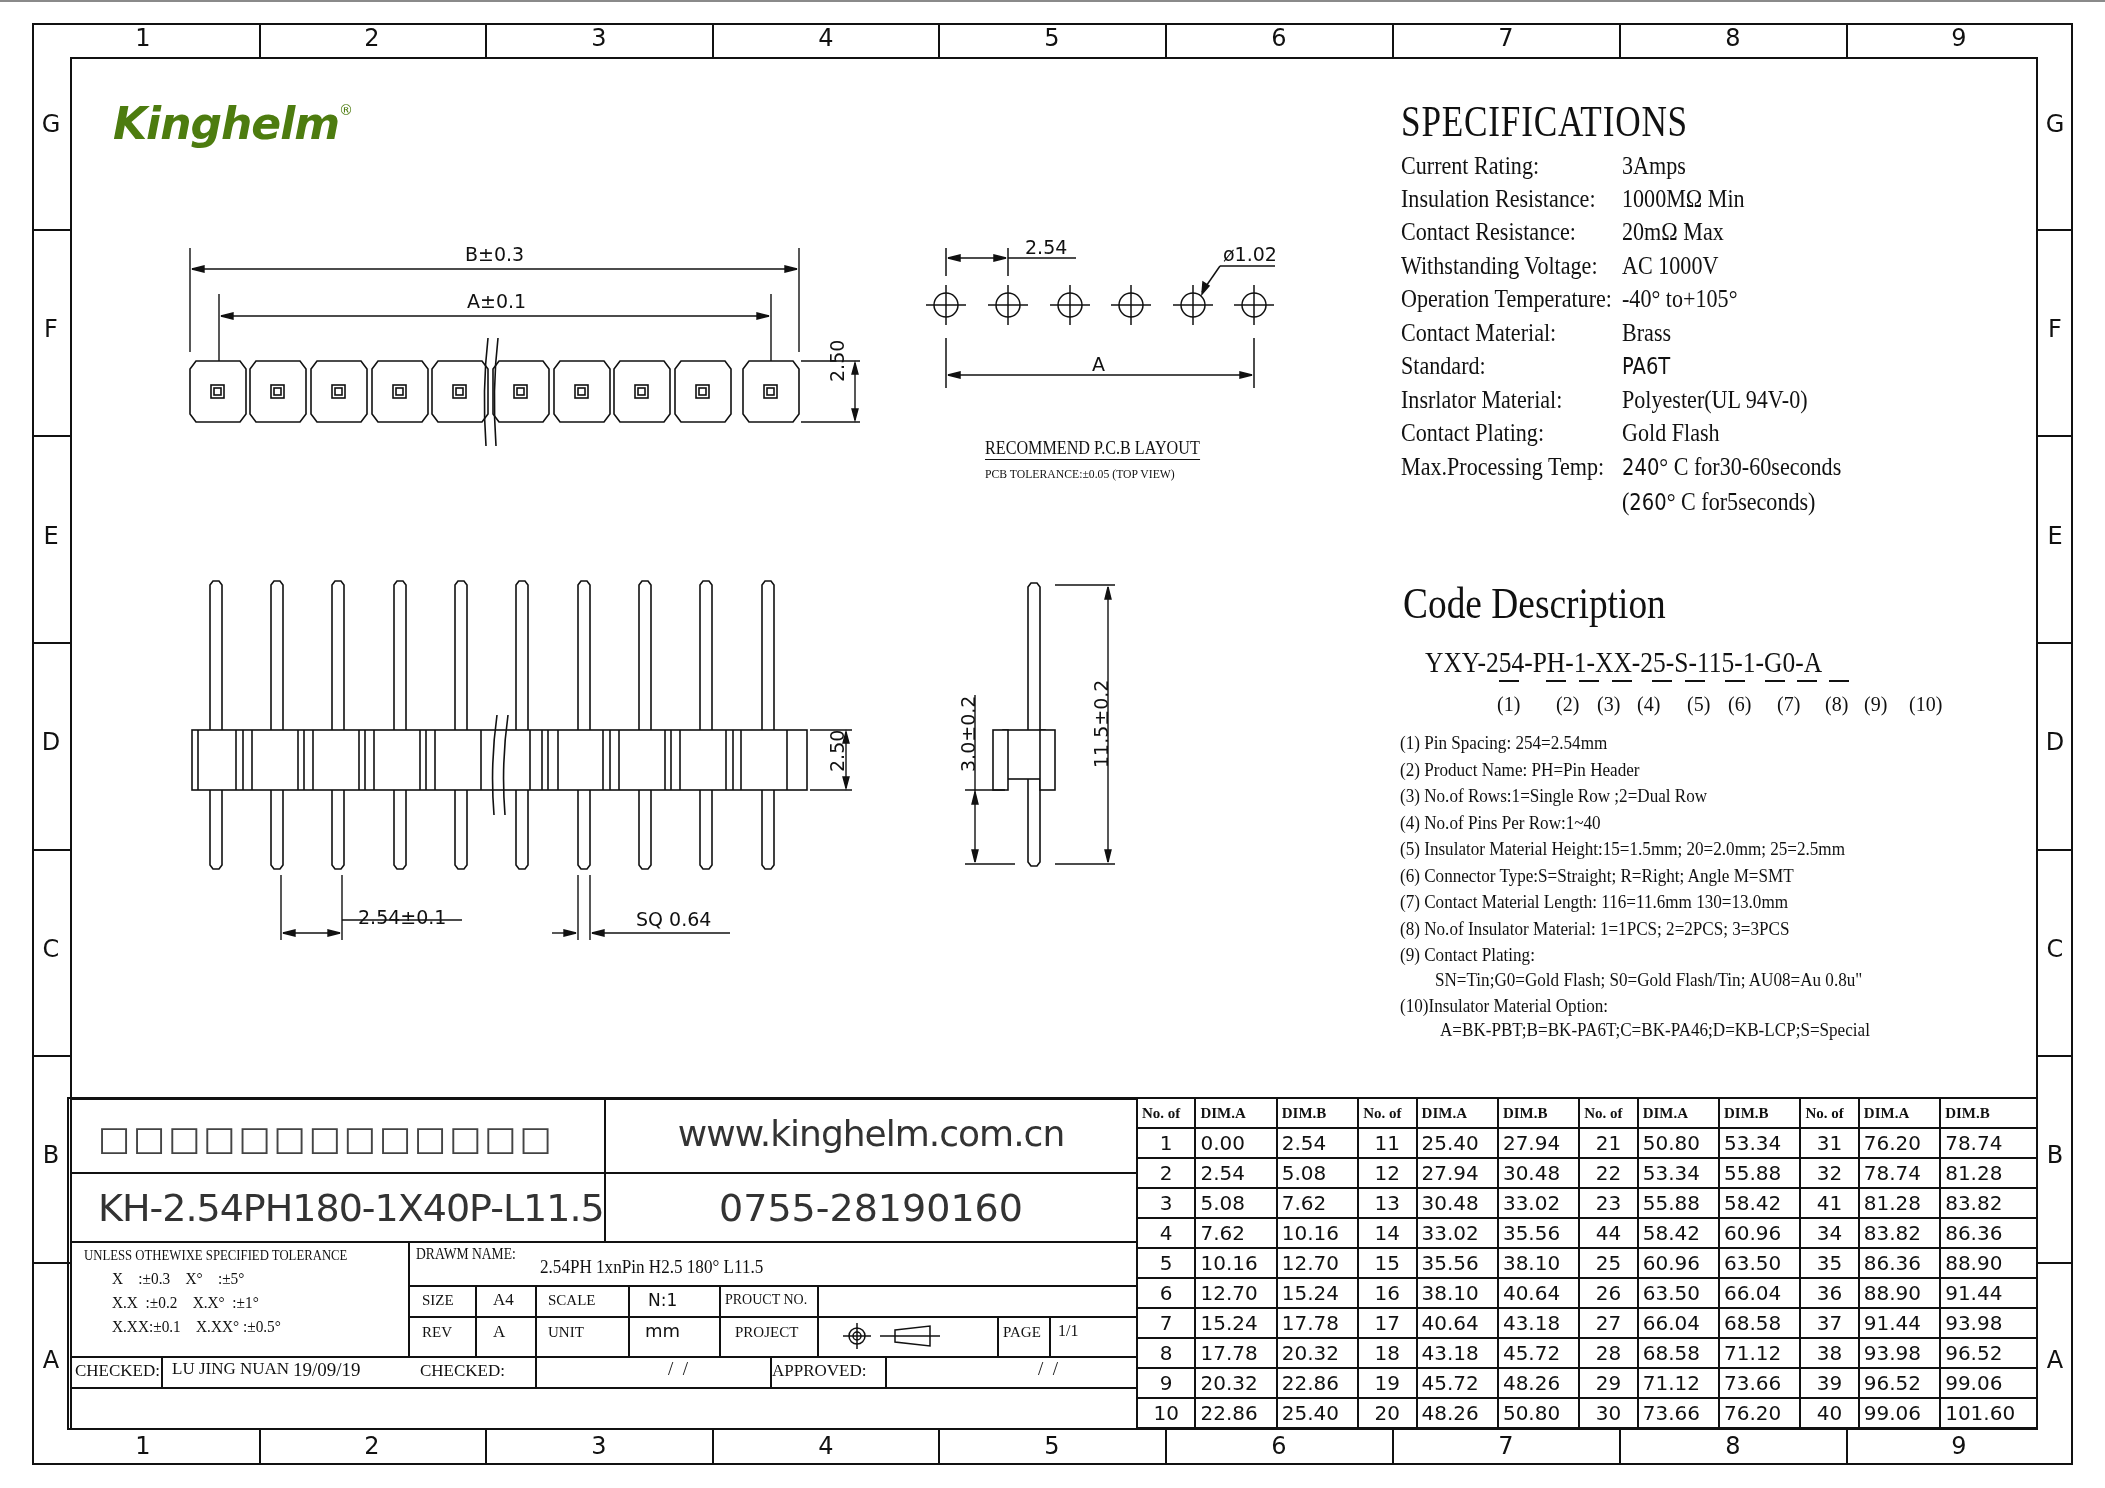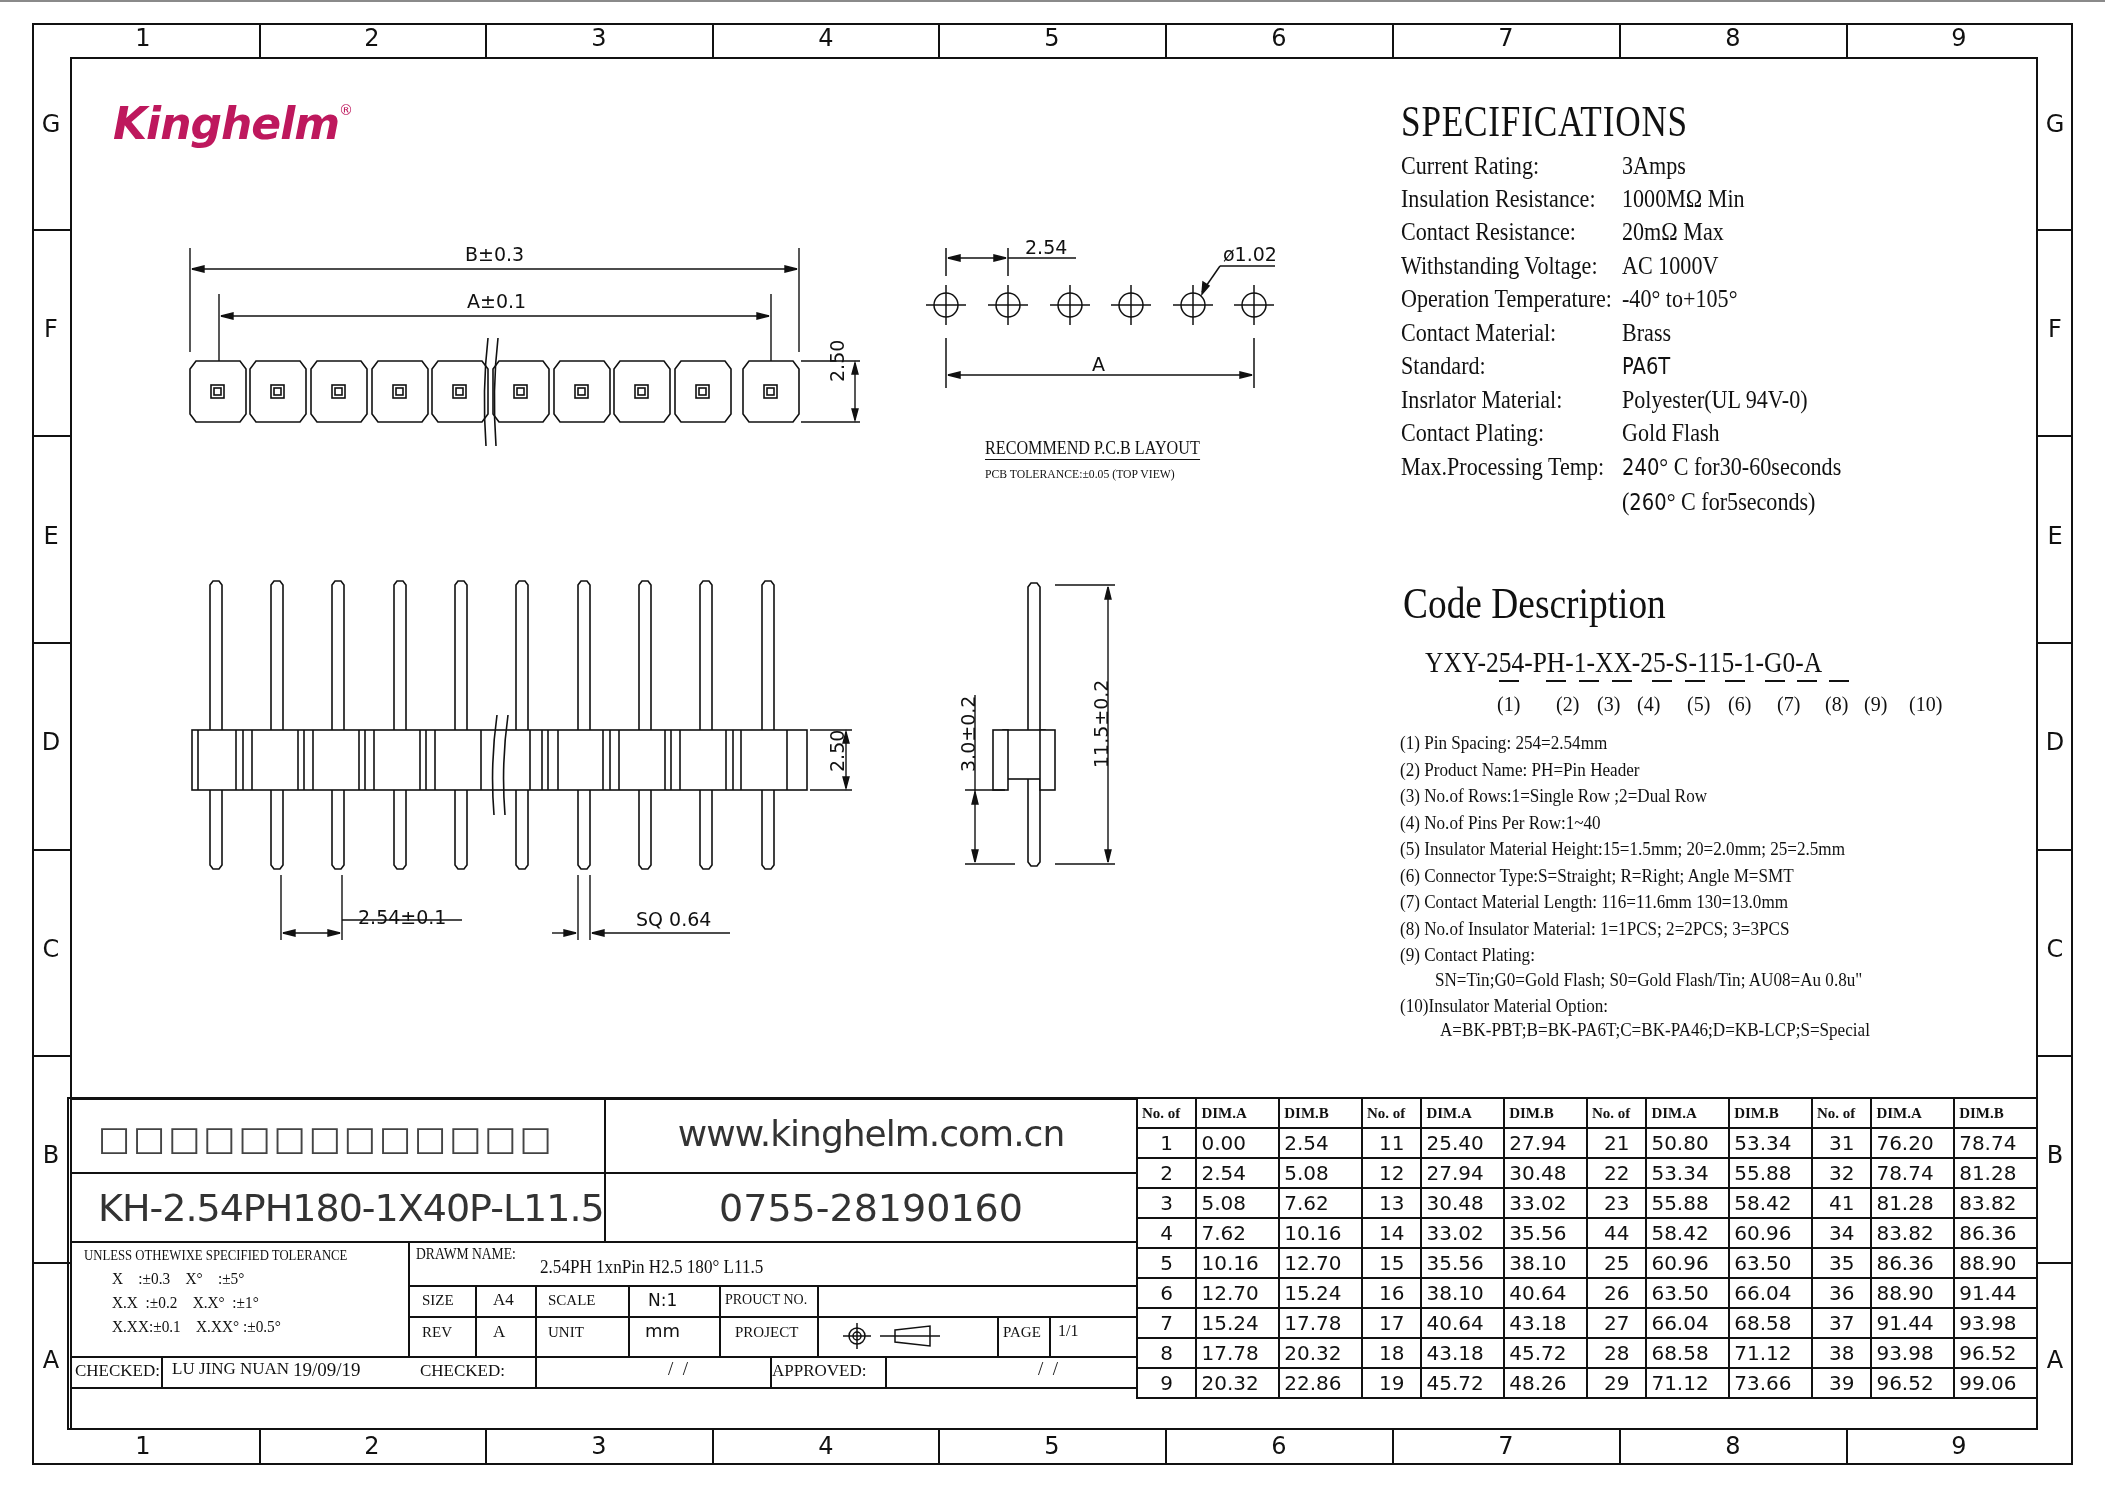--- a/index.html
+++ b/index.html
@@ -5,21 +5,21 @@
   html,body{margin:0;padding:0;background:#fff;}
   body{width:2105px;height:1488px;position:relative;overflow:hidden;font-family:"Liberation Serif","DejaVu Serif",serif;color:#111;}
   .abs{position:absolute;}
   .topline{left:0;top:0;width:2105px;height:2px;background:#8a8a8a;}
   .frame-outer{left:32px;top:23px;width:2041px;height:1442px;border:2px solid #111;box-sizing:border-box;}
   .frame-inner{left:70px;top:57px;width:1968px;height:1373px;border:2px solid #111;box-sizing:border-box;}
   .grid-num{font-family:"DejaVu Sans","Liberation Sans",sans-serif;font-size:24px;text-align:center;width:60px;margin-left:-30px;}
   .grid-let{font-family:"DejaVu Sans","Liberation Sans",sans-serif;font-size:24px;text-align:center;width:38px;}
   .vdiv{width:2px;background:#111;}
   .hdiv{height:2px;background:#111;}
-  .logo{left:113px;top:98px;font-family:"DejaVu Sans","Liberation Sans",sans-serif;font-weight:bold;font-style:italic;color:#be185d;font-size:44px;letter-spacing:-1px;}
+  .logo{left:113px;top:98px;font-family:"DejaVu Sans","Liberation Sans",sans-serif;font-weight:bold;font-style:italic;color:#4d7c0f;font-size:44px;letter-spacing:-1px;}
   .logo sup{font-size:14px;font-style:normal;font-weight:normal;vertical-align:top;position:relative;top:4px;}
   .spec-title{left:1401px;top:96px;font-size:44px;letter-spacing:1px;transform:scaleX(0.8);transform-origin:left;}
   .spec-row{position:absolute;left:1401px;font-size:26px;white-space:nowrap;transform:scaleX(0.85);transform-origin:left;}
   .spec-row .k{display:inline-block;width:260px;}
   .spec-val-sans{font-family:"DejaVu Sans","Liberation Sans",sans-serif;font-size:23px;}
   .code-title{left:1403px;top:578px;font-size:44px;transform:scaleX(0.85);transform-origin:left;}
   .code-str{left:1425px;top:645px;font-size:30px;transform:scaleX(0.85);transform-origin:left;white-space:pre;}
   .code-idx{position:absolute;top:693px;font-size:20px;}
   .code-ul{position:absolute;top:680px;height:2px;background:#111;}
   .desc{position:absolute;left:1400px;font-size:19px;white-space:nowrap;transform:scaleX(0.9);transform-origin:left;}
@@ -614,14 +614,28 @@
         <td class="n">19</td>
         <td>45.72</td>
         <td>48.26</td>
         <td class="n">29</td>
         <td>71.12</td>
         <td>73.66</td>
         <td class="n">39</td>
         <td>96.52</td>
         <td>99.06</td>
       </tr>
+      <tr>
+        <td class="n">10</td>
+        <td>22.86</td>
+        <td>25.40</td>
+        <td class="n">20</td>
+        <td>48.26</td>
+        <td>50.80</td>
+        <td class="n">30</td>
+        <td>73.66</td>
+        <td>76.20</td>
+        <td class="n">40</td>
+        <td>99.06</td>
+        <td>101.60</td>
+      </tr>
     </tbody>
 </table>
 
 </body></html>

